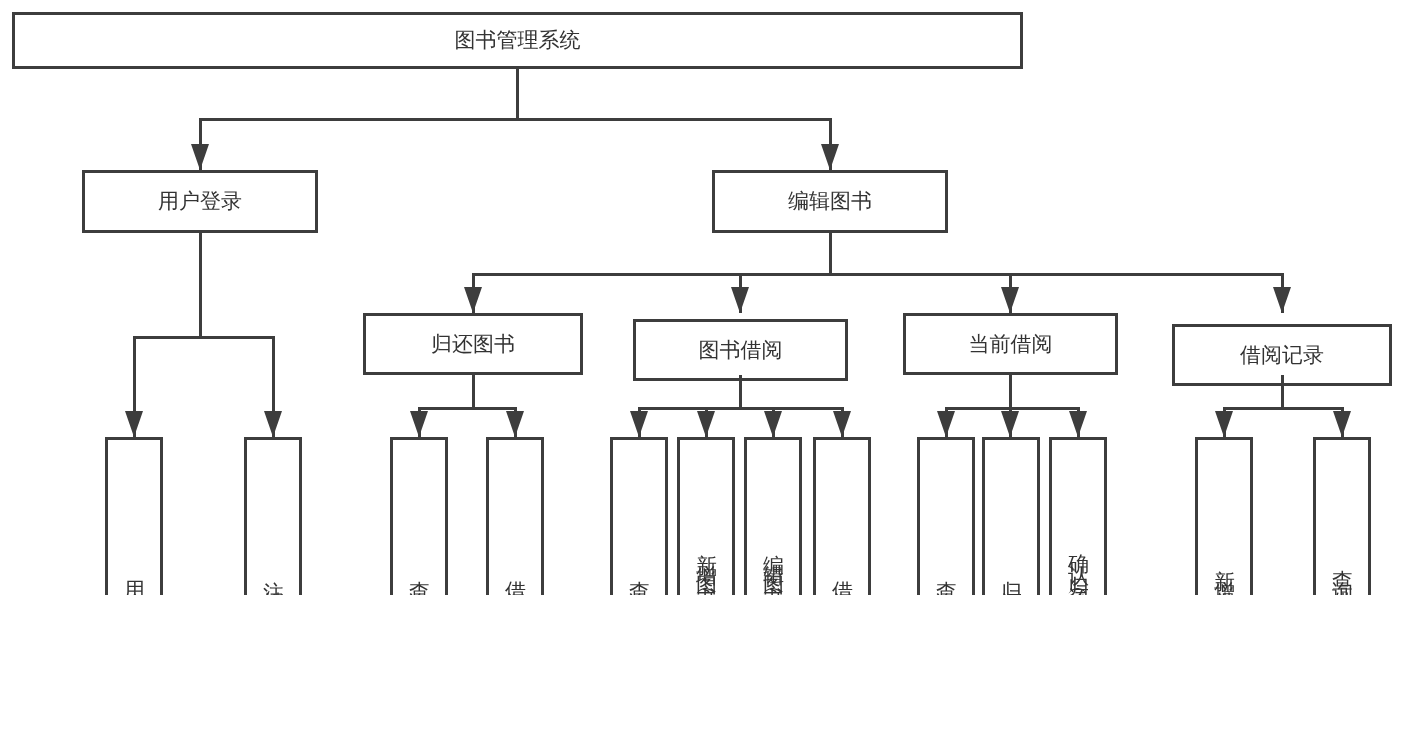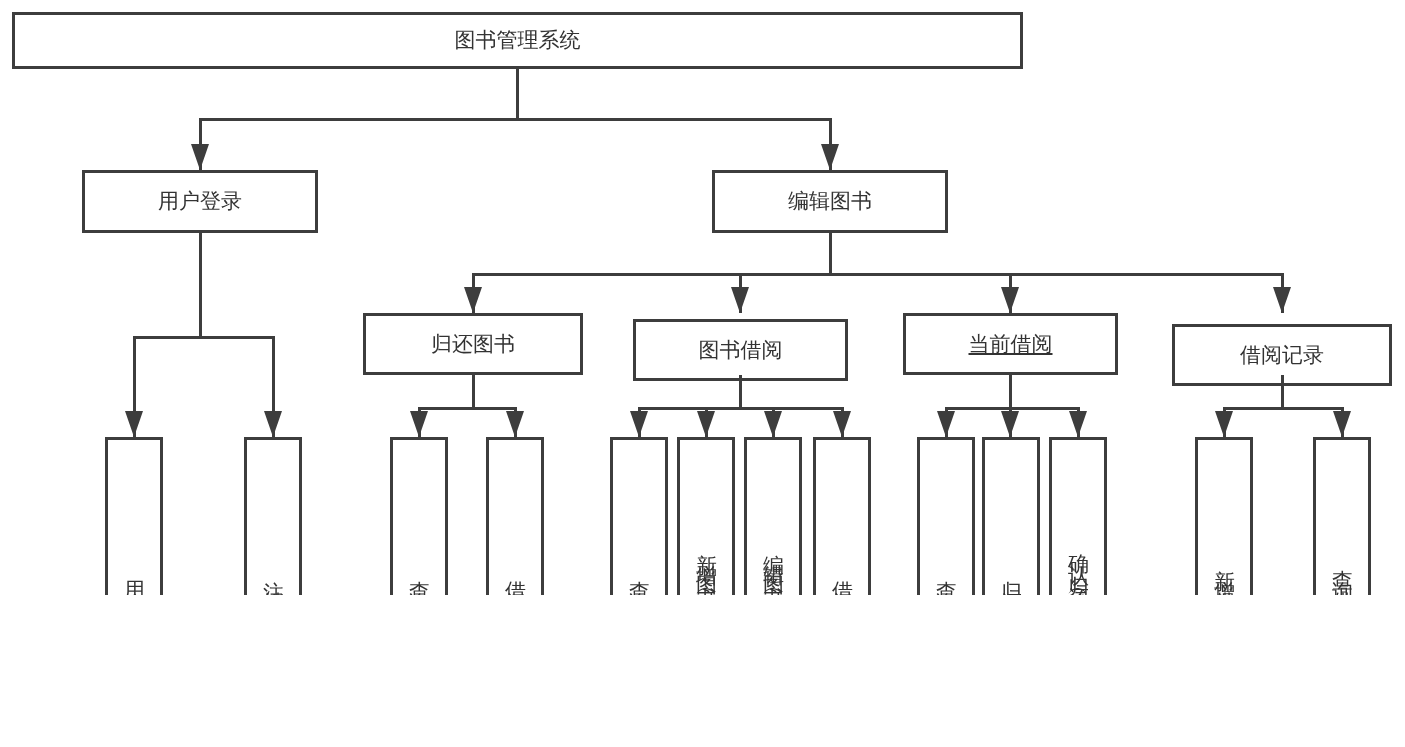--- a/index.html
+++ b/index.html
@@ -101,21 +101,21 @@
   <div class="arr" style="left:731px; top:287px;"></div>
   <div class="arr" style="left:1001px; top:287px;"></div>
   <div class="arr" style="left:1273px; top:287px;"></div>
 
   <div class="node" style="left:363px; top:313px; width:220px; height:62px;">
     <span class="lbl">归还图书</span>
   </div>
   <div class="node" style="left:633px; top:319px; width:215px; height:62px;">
     <span class="lbl">图书借阅</span>
   </div>
-  <div class="node" style="left:903px; top:313px; width:215px; height:62px;text-decoration:underline;">
+  <div class="node" style="left:903px; top:313px; width:215px; height:62px;">
     <span class="lbl">当前借阅</span>
   </div>
   <div class="node" style="left:1172px; top:313px; width:220px; height:62px;margin-top:11px;">
     <span class="lbl">借阅记录</span>
   </div>
 
   <div class="vl" style="left:472px; top:375px; height:32px;"></div>
   <div class="hl" style="left:418px; top:407px; width:99px;"></div>
   <div class="vl" style="left:418px; top:407px; height:30px;"></div>
   <div class="vl" style="left:514px; top:407px; height:30px;"></div>

